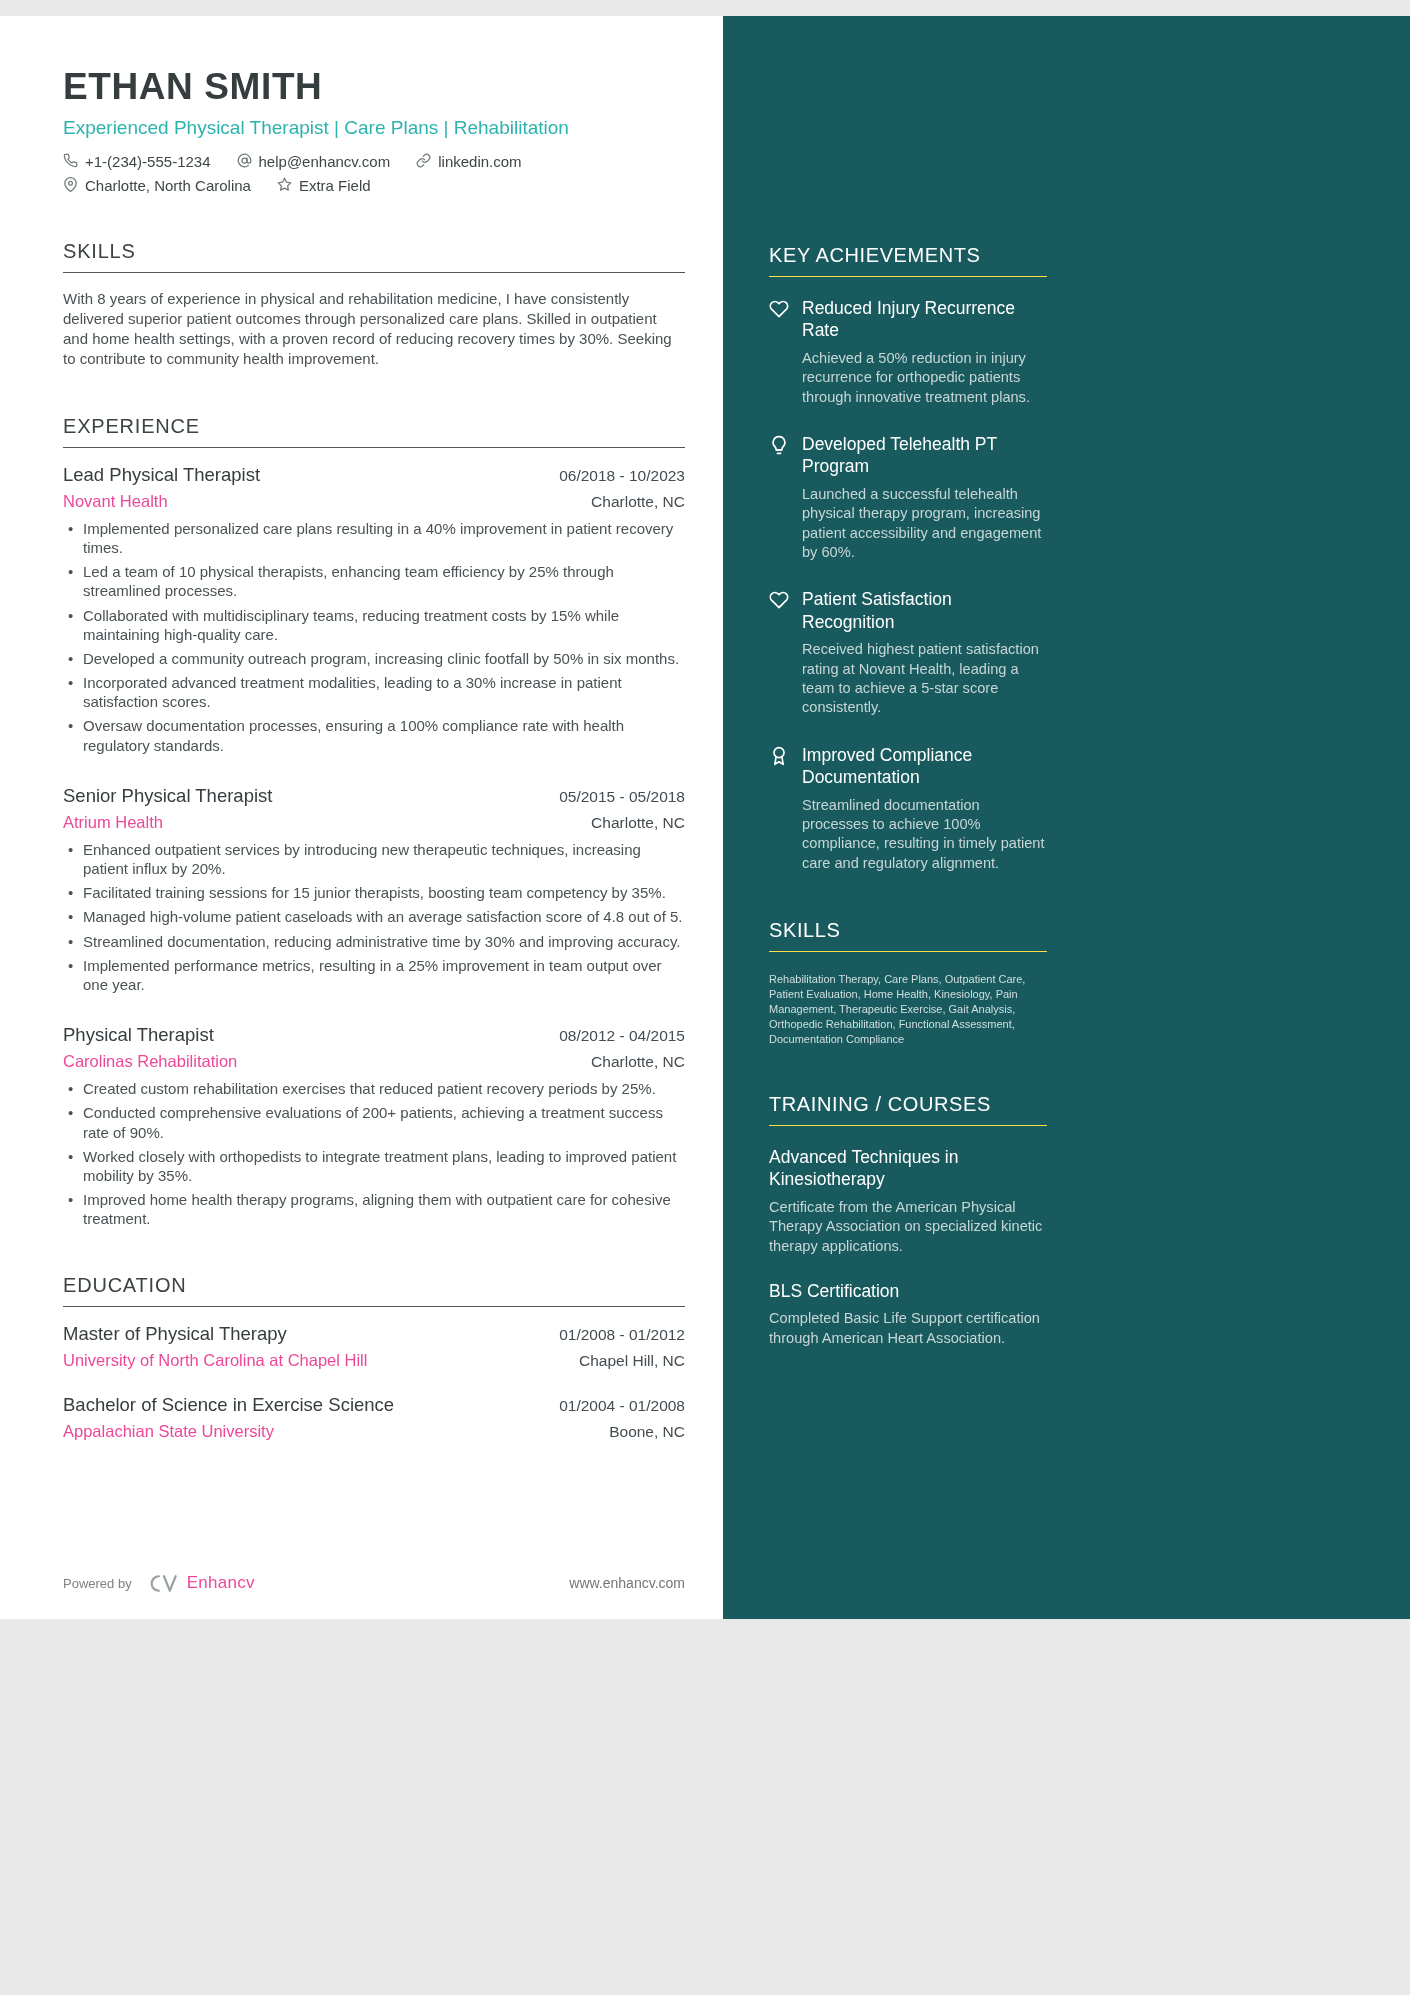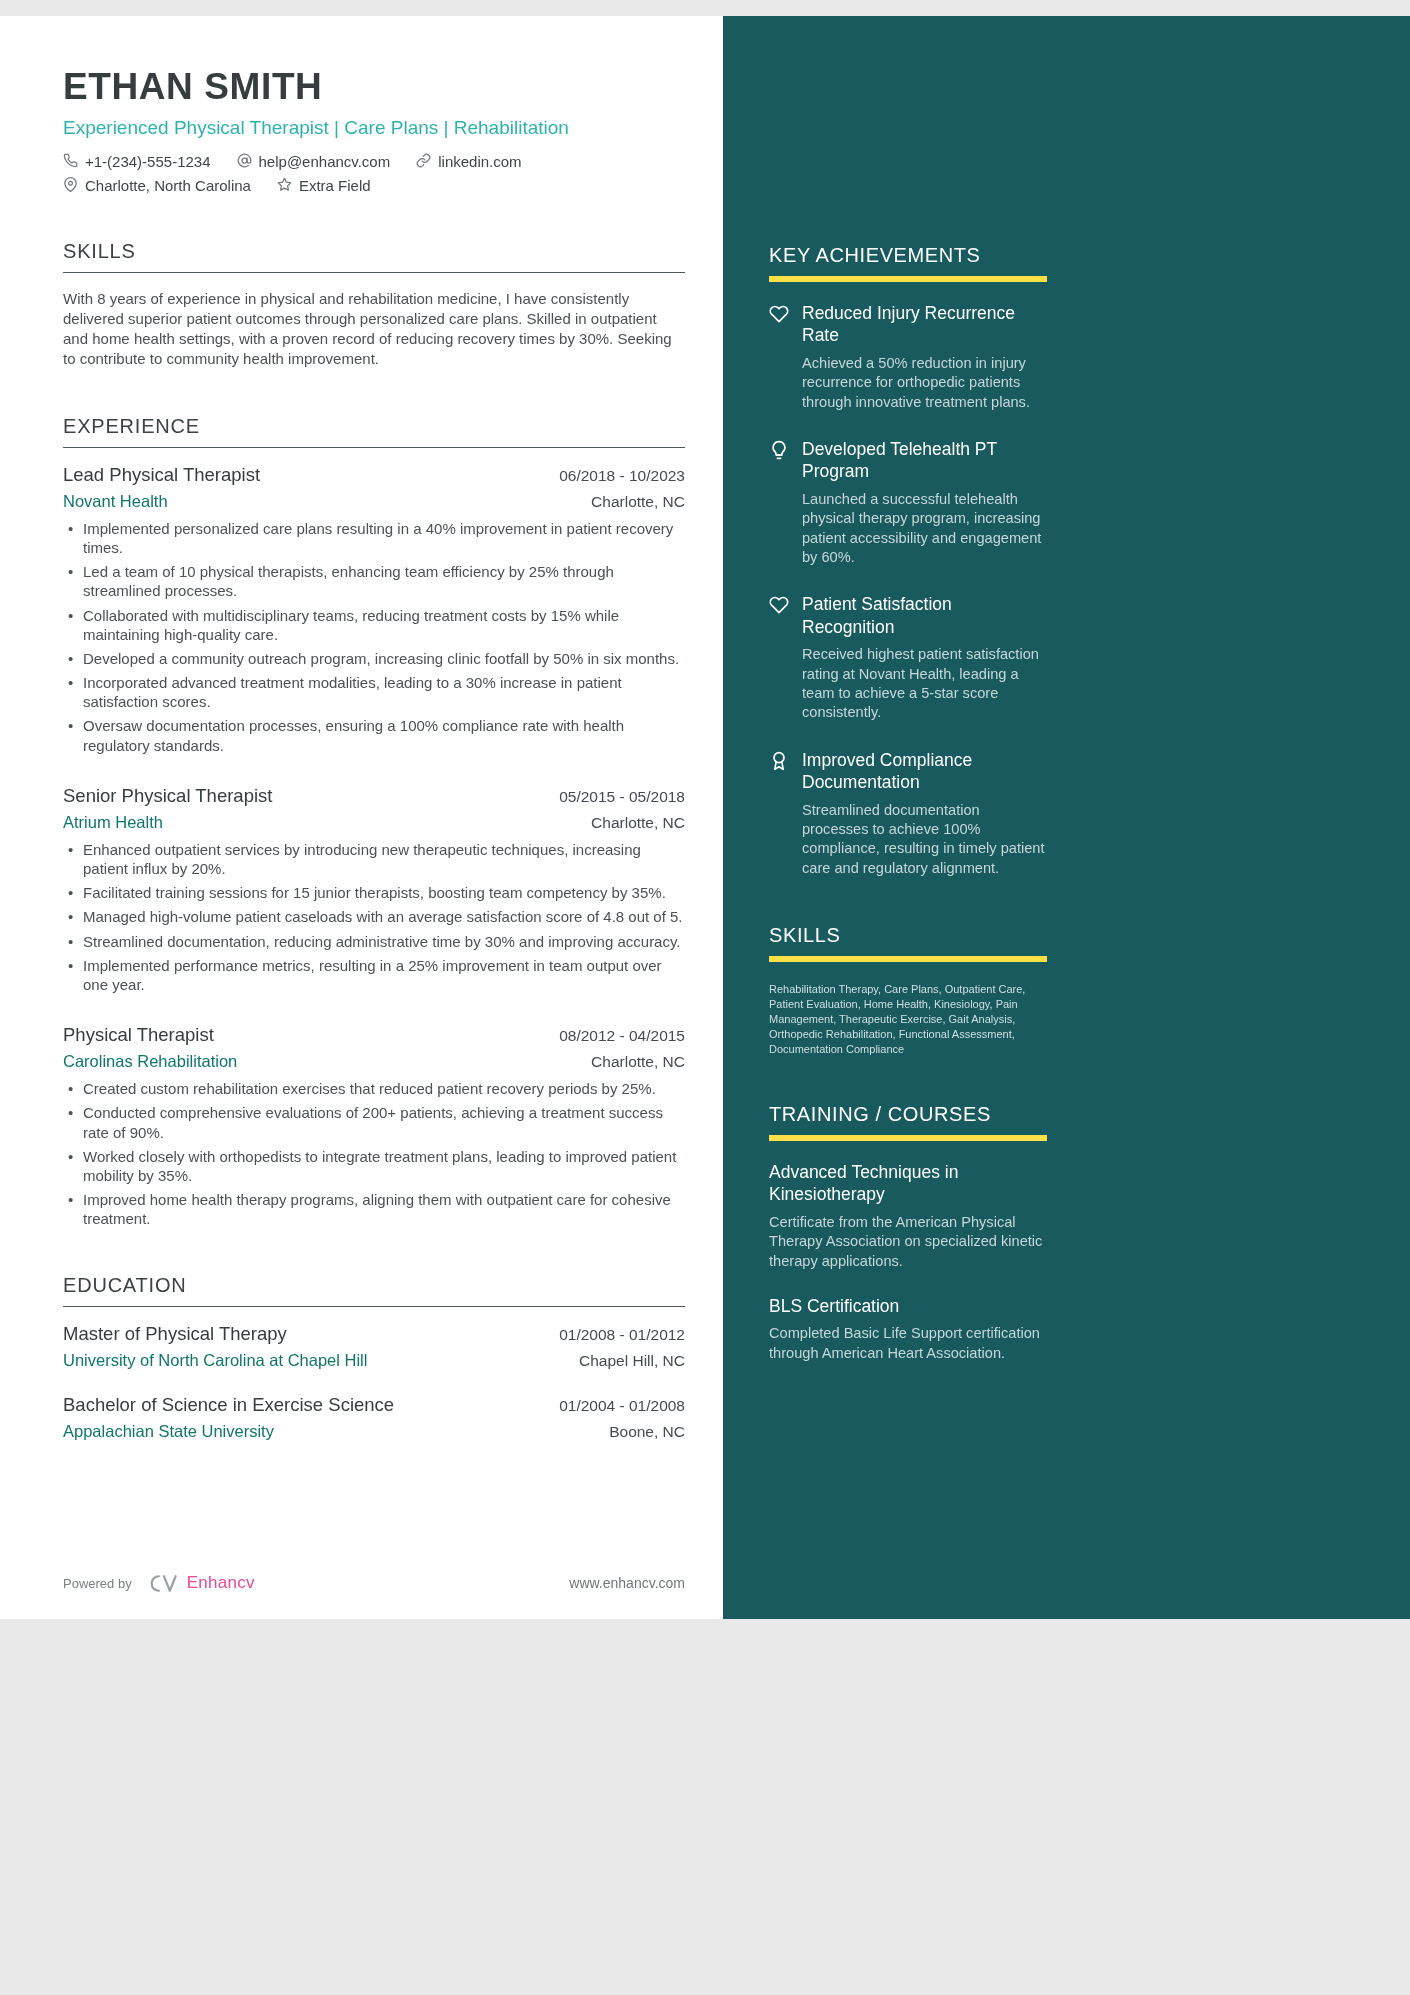--- a/index.html
+++ b/index.html
@@ -38,21 +38,21 @@
     border-bottom: 1px solid #50575a;
     margin-top: 46px; margin-bottom: 16px;
   }
   .summary-text { font-size: 15px; line-height: 1.33; color: #4a5254; }
 
   .job { margin-top: 12px; }
   .job + .job { margin-top: 30px; }
   .row { display: flex; justify-content: space-between; align-items: baseline; }
   .job-title, .degree { font-size: 18.5px; font-weight: 500; color: #363d3f; }
   .dates { font-size: 15.5px; color: #434c50; white-space: nowrap; }
-  .company, .school { font-size: 16.5px; color: #0f766e; margin-top: 6px; }
+  .company, .school { font-size: 16.5px; color: #ec4899; margin-top: 6px; }
   .loc { font-size: 15.5px; color: #434c50; white-space: nowrap; }
 
   .bullets { list-style: none; margin-top: 8px; }
   .bullets li {
     position: relative; padding-left: 20px;
     font-size: 15px; line-height: 1.28; color: #4a5254;
     margin-bottom: 5px;
   }
   .bullets li::before {
     content: "•"; position: absolute; left: 5px; top: 0;
@@ -76,21 +76,21 @@
 
   
   .right {
     flex: 1; background: #185a5e; color: #ffffff;
     padding: 228px 0 0 46px;
   }
   .right-inner { width: 278px; }
   .side-heading {
     font-size: 20px; font-weight: 400; letter-spacing: 0.6px;
     color: #ffffff; padding-bottom: 9px;
-    border-bottom: 6px solid #fde047;
+    border-bottom: 1px solid #fde047;
     margin-bottom: 20px;
   }
   .side-section + .side-section { margin-top: 46px; }
 
   .ach-item { position: relative; padding-left: 33px; margin-bottom: 26px; }
   .ach-item .ach-icon {
     position: absolute; left: 0; top: 2px;
   }
   .ach-item .ach-icon svg { width: 20px; height: 20px; stroke: #ffffff; fill: none; stroke-width: 2; stroke-linecap: round; stroke-linejoin: round; }
   .ach-title { font-size: 17.5px; font-weight: 400; color: #ffffff; line-height: 1.28; }

